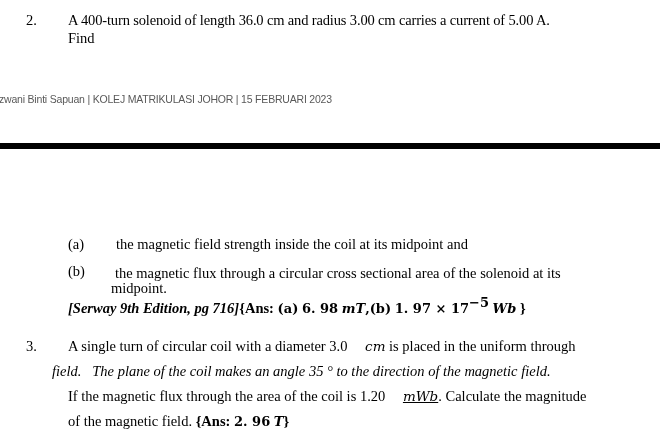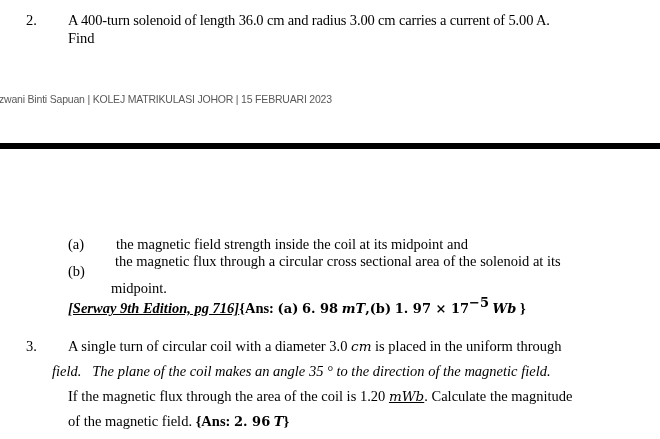--- a/index.html
+++ b/index.html
@@ -10,21 +10,21 @@
     body {
       width: 660px;
       height: 439px;
       position: relative;
       overflow: hidden;
       font-family: "Liberation Serif", serif;
       color: #000;
     }
     .abs { position: absolute; white-space: nowrap; }
     .serif { font-family: "Liberation Serif", serif; font-size: 14.5px; line-height: 18px; }
-    .math { font-family: "DejaVu Serif", "Liberation Serif", serif; }
+    .math { font-family: "DejaVu Serif", "Liberation Serif", serif; margin-left: 14px; }
     .mathb { font-family: "DejaVu Serif", "Liberation Serif", serif; font-weight: bold; font-size: 13px; }
     .mathi { font-style: italic; }
     .header {
       font-family: Liberation Sans, sans-serif;
       font-size: 10.5px;
       color: #595959;
       letter-spacing: -0.2px;
     }
     .rule {
       position: absolute;
@@ -47,26 +47,26 @@
 
 <span class="abs header" style="left:-1px; top:93px;">zwani Binti Sapuan | KOLEJ MATRIKULASI JOHOR | 15 FEBRUARI 2023</span>
 
 <div class="rule"></div>
 
 <div>
   <span class="abs serif" style="left:68px; top:235px;">(a)</span>
   <span class="abs serif" style="left:116px; top:235px;">the magnetic field strength inside the coil at its midpoint and</span>
 
   <span class="abs serif" style="left:68px; top:262px;">(b)</span>
-  <span class="abs serif" style="left:115px; top:252px;">the magnetic flux through a circular cross sectional area of the solenoid at its</span>
+  <span class="abs serif" style="left:115px; top:264px;">the magnetic flux through a circular cross sectional area of the solenoid at its</span>
   <span class="abs serif" style="left:111px; top:279px;">midpoint.</span>
 </div>
 
 <div class="abs serif" style="left:68px; top:299px; font-weight:bold;">
-  <span style="font-style:italic;text-decoration:underline;">[Serway 9th Edition, pg 716]</span><span>{Ans: </span><span class="mathb">(a)</span>
+  <span style="font-style:italic;">[Serway 9th Edition, pg 716]</span><span>{Ans: </span><span class="mathb">(a)</span>
   <span class="mathb">6. 98</span>
   <span class="mathb mathi">mT</span><span class="mathb">,</span><span class="mathb">(b)</span>
   <span class="mathb">1. 97 × 17</span><sup class="mathb">−5</sup>
   <span class="mathb mathi">Wb</span><span> }</span>
 </div>
 
 <div>
   <span class="abs serif" style="left:26px; top:337px;">3.</span>
   <div class="abs serif" style="left:68px; top:337px;">
     <span>A single turn of circular coil with a diameter 3.0 </span><span class="math mathi" style="font-size:13.5px;">cm</span><span> is placed in the uniform through</span>

